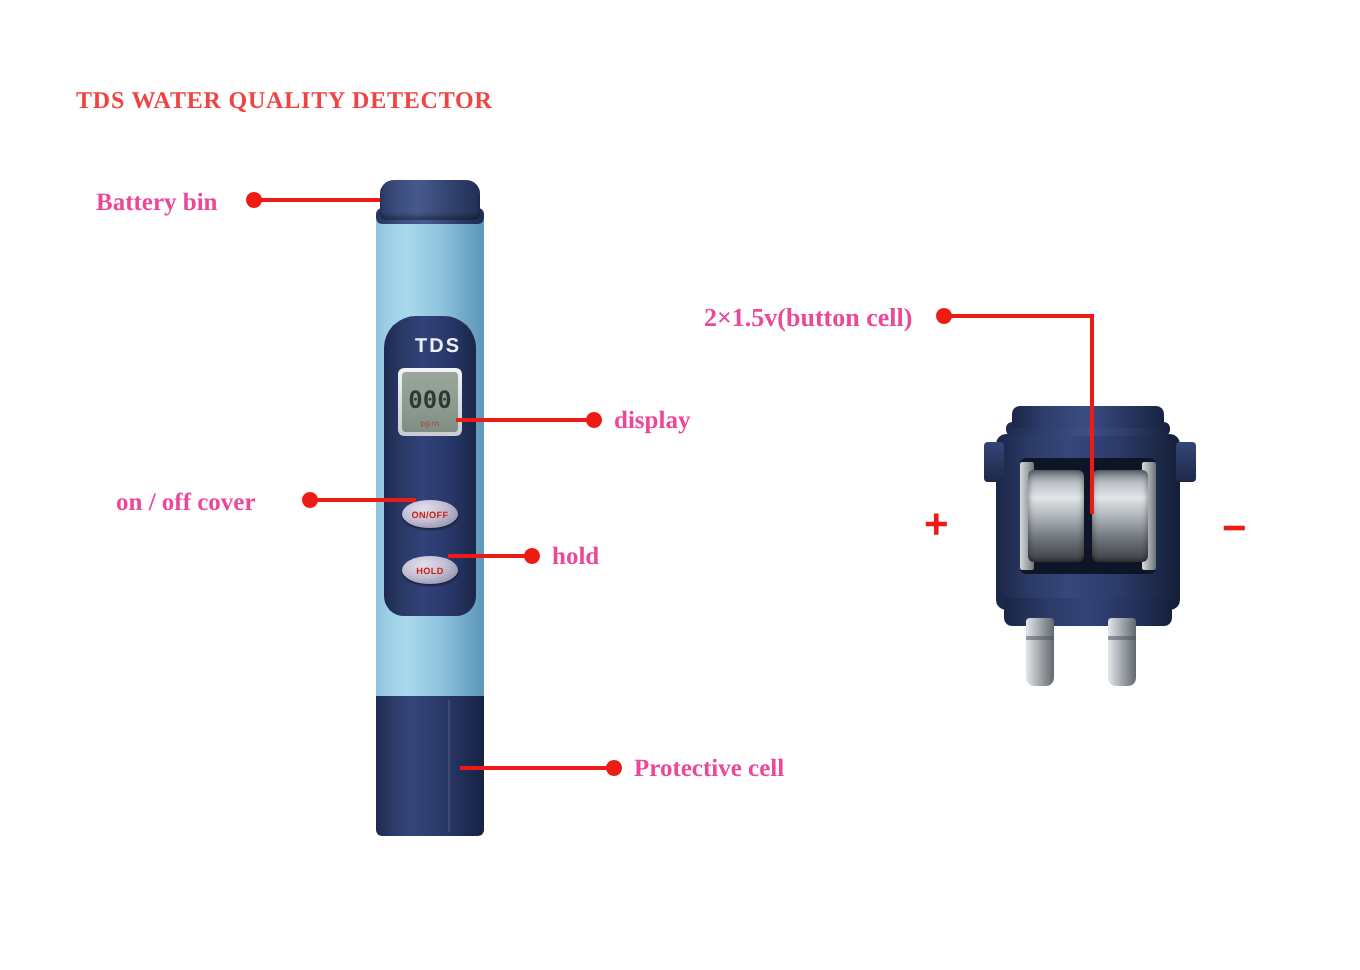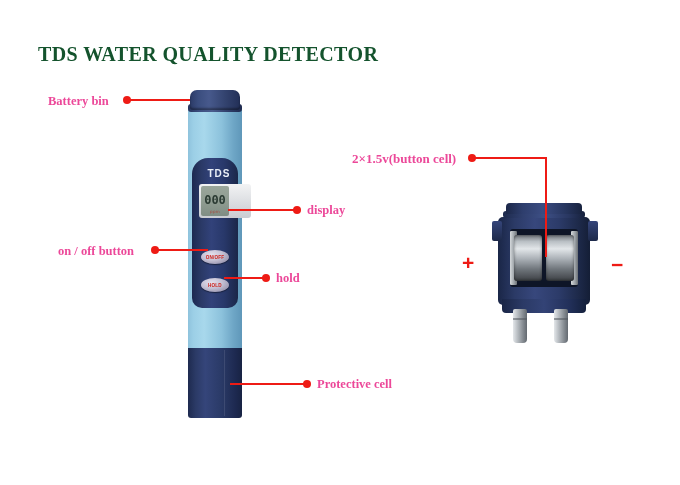--- a/index.html
+++ b/index.html
@@ -15,23 +15,23 @@
     overflow: hidden;
     font-family: "Liberation Serif", serif;
   }
 
   
   .title {
     position: absolute;
     left: 38px;
     top: 43px;
     font-family: "Liberation Serif", serif;
-    font-size: 20px;
-    font-weight: bold;
-    color: #14532d;
+    font-size: 12px;
+    font-weight: bold;
+    color: #ef4444;
     letter-spacing: 0.4px;
     white-space: nowrap;
   }
 
   
   .anno {
     position: absolute;
     font-family: "Liberation Serif", serif;
     font-size: 12.5px;
     font-weight: bold;
@@ -140,21 +140,21 @@
     font-family: "Liberation Sans", sans-serif;
     font-size: 10px;
     font-weight: bold;
     color: #e9eef7;
     letter-spacing: 1px;
   }
   .lcd-bezel {
     position: absolute;
     left: 7px;
     top: 26px;
-    width: 52px;
+    width: 32px;
     height: 34px;
     border-radius: 3px;
     background: linear-gradient(to bottom, #f2f3f4, #c9ccd2);
     padding: 2px;
     box-sizing: border-box;
   }
   .lcd-screen {
     position: absolute;
     left: 2px;
     top: 2px;
@@ -398,21 +398,21 @@
   <div class="polarity" id="pol-minus">−</div>
 
   <div class="anno" style="left:48px; top:95px;">Battery bin</div>
   <div class="ldot" style="left:123px; top:96px;"></div>
   <div class="lline" style="left:130px; top:99px; width:60px; height:2px;"></div>
 
   <div class="lline" style="left:228px; top:209px; width:66px; height:2px;"></div>
   <div class="ldot" style="left:293px; top:206px;"></div>
   <div class="anno" style="left:307px; top:204px;">display</div>
 
-  <div class="anno" style="left:58px; top:245px;">on / off button</div>
+  <div class="anno" style="left:58px; top:245px;">on / off cover</div>
   <div class="ldot" style="left:151px; top:246px;"></div>
   <div class="lline" style="left:158px; top:249px; width:50px; height:2px;"></div>
 
   <div class="lline" style="left:224px; top:277px; width:40px; height:2px;"></div>
   <div class="ldot" style="left:262px; top:274px;"></div>
   <div class="anno" style="left:276px; top:272px;">hold</div>
 
   <div class="lline" style="left:230px; top:383px; width:75px; height:2px;"></div>
   <div class="ldot" style="left:303px; top:380px;"></div>
   <div class="anno" style="left:317px; top:378px;">Protective cell</div>

